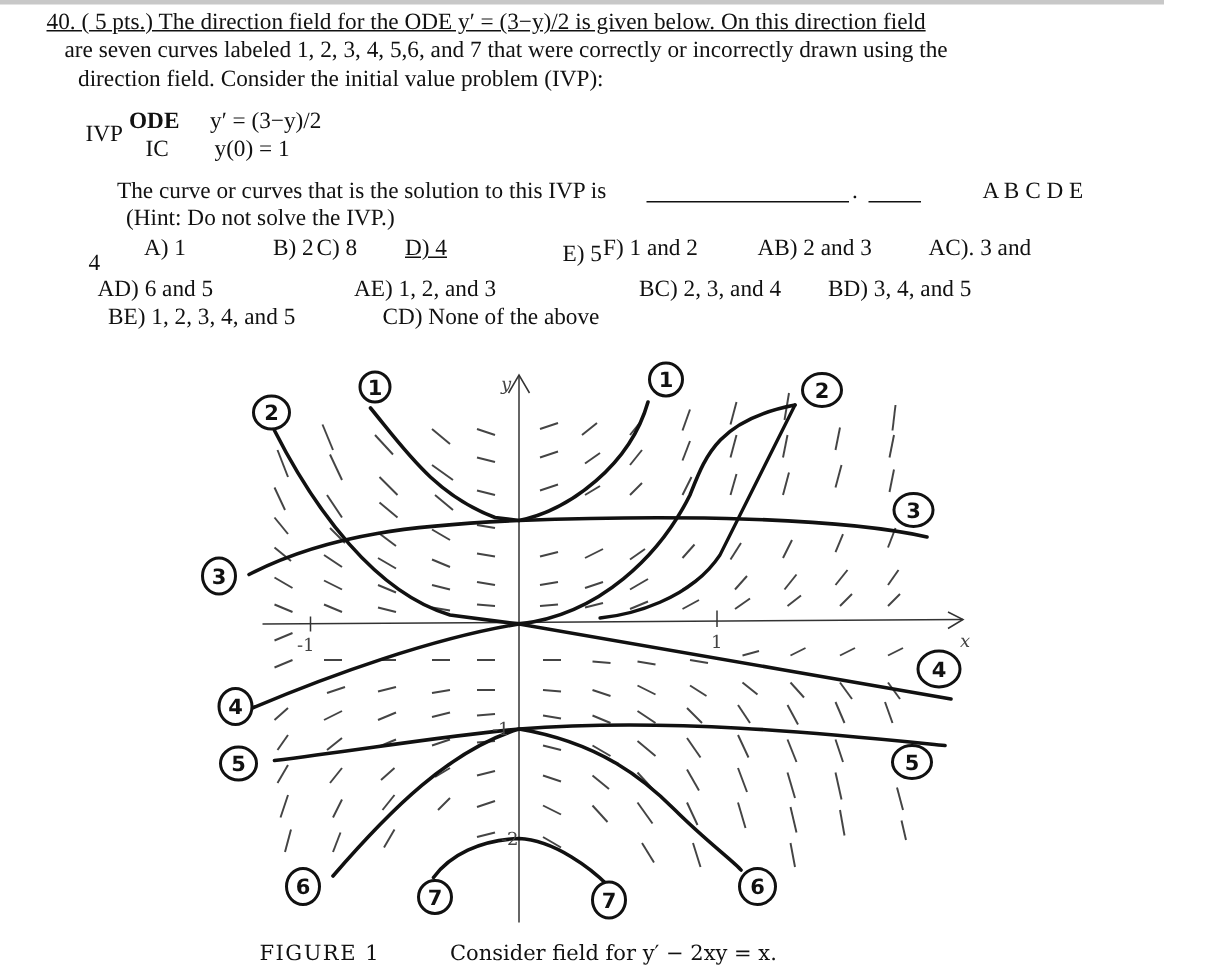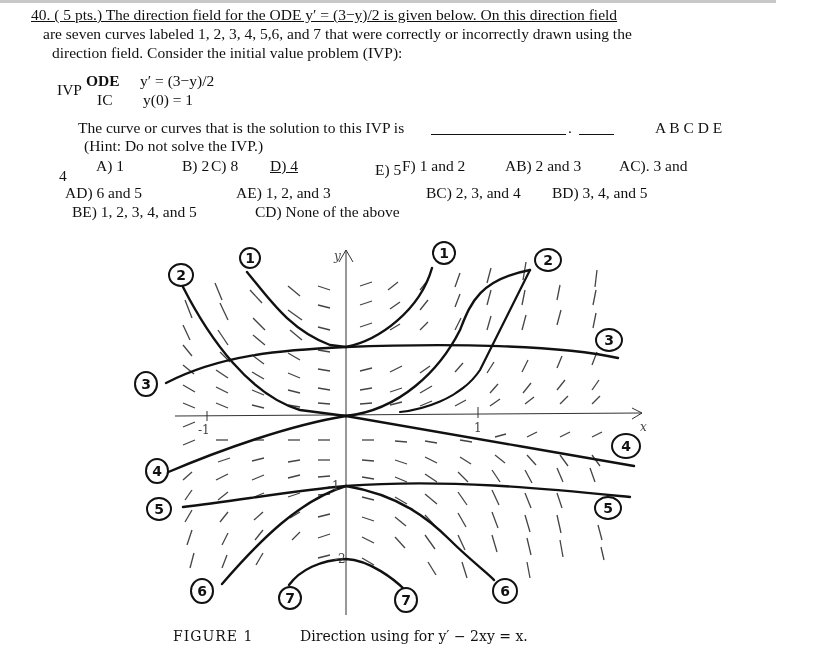--- a/index.html
+++ b/index.html
@@ -282,13 +282,13 @@
     <text x="334" y="260" font-style="italic">y</text>
     <text x="640" y="431" font-style="italic">x</text>
     <text x="198" y="434">-1</text>
     <text x="474" y="432">1</text>
     <text x="328" y="490">-1</text>
     <text x="334" y="563">-2</text>
   </g>
 </svg>
 
 <div class="caption" style="left:173px;top:628px;letter-spacing:1px;">FIGURE   1</div>
-<div class="caption" style="left:300px;top:628px;">Direction using for y′ − 2xy = x.</div>
+<div class="caption" style="left:300px;top:628px;">Consider field for y′ − 2xy = x.</div>
 
 </body></html>

